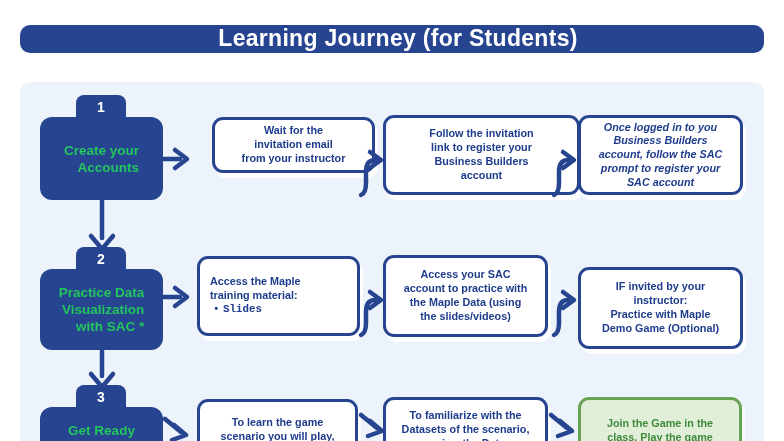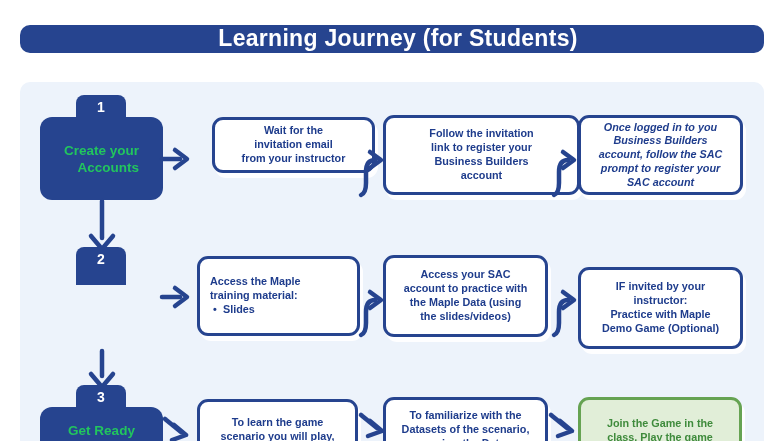--- a/index.html
+++ b/index.html
@@ -43,21 +43,21 @@
     align-items:center;justify-content:center;padding:6px 5px;
     box-shadow:3px 5px 0 rgba(255,255,255,.9);}
   .wbox.left-align{align-items:flex-start;text-align:left;justify-content:center;
     padding-left:10px;padding-right:18px;}
   .wbox.top-align{justify-content:flex-start;}
   .wbox.green{background:var(--green-bg);border-color:var(--green-border);
     color:var(--green-text);}
   .pre{white-space:pre-line;}
 
   ul.bullets{list-style:none;margin-top:1px;}
-  ul.bullets li{position:relative;padding-left:13px;text-indent:0;}
+  ul.bullets li{position:relative;padding-left:13px;text-indent:0;font-family:Liberation Mono, monospace;}
   ul.bullets li::before{content:"\2022";position:absolute;left:3px;top:0;}
 
   svg.arrow{position:absolute;overflow:visible;}
   svg.arrow path{stroke:var(--navy);stroke-width:4.5;fill:none;
     stroke-linecap:round;stroke-linejoin:round;}
 </style>
 </head>
 <body>
 
 <div class="page">
@@ -114,20 +114,25 @@
     </div>
 
     <svg class="arrow" style="left:67px;top:118px;" width="30" height="52" viewBox="0 0 30 52">
       <path d="M15,1 L15,38"></path>
         <path d="M4,36 L15,49 L26,36"></path>
     </svg>
 
     <div class="tab" style="left:56px;top:165px;">
       <span>2</span>
     </div>
+    <div class="stepbox" style="left:20px;top:187px;width:123px;height:81px;">
+      <span class="pre">Practice Data
+Visualization
+with SAC *</span>
+    </div>
 
     <svg class="arrow" style="left:140px;top:201px;" width="36" height="28" viewBox="0 0 36 28">
       <path d="M2,14 H20"></path>
         <path d="M15,5 L27,14 L15,23"></path>
     </svg>
 
     <div class="wbox left-align" style="left:177px;top:174px;width:163px;height:80px;">
       <span class="pre">Access the Maple
 training material:</span>
       <ul class="bullets">

